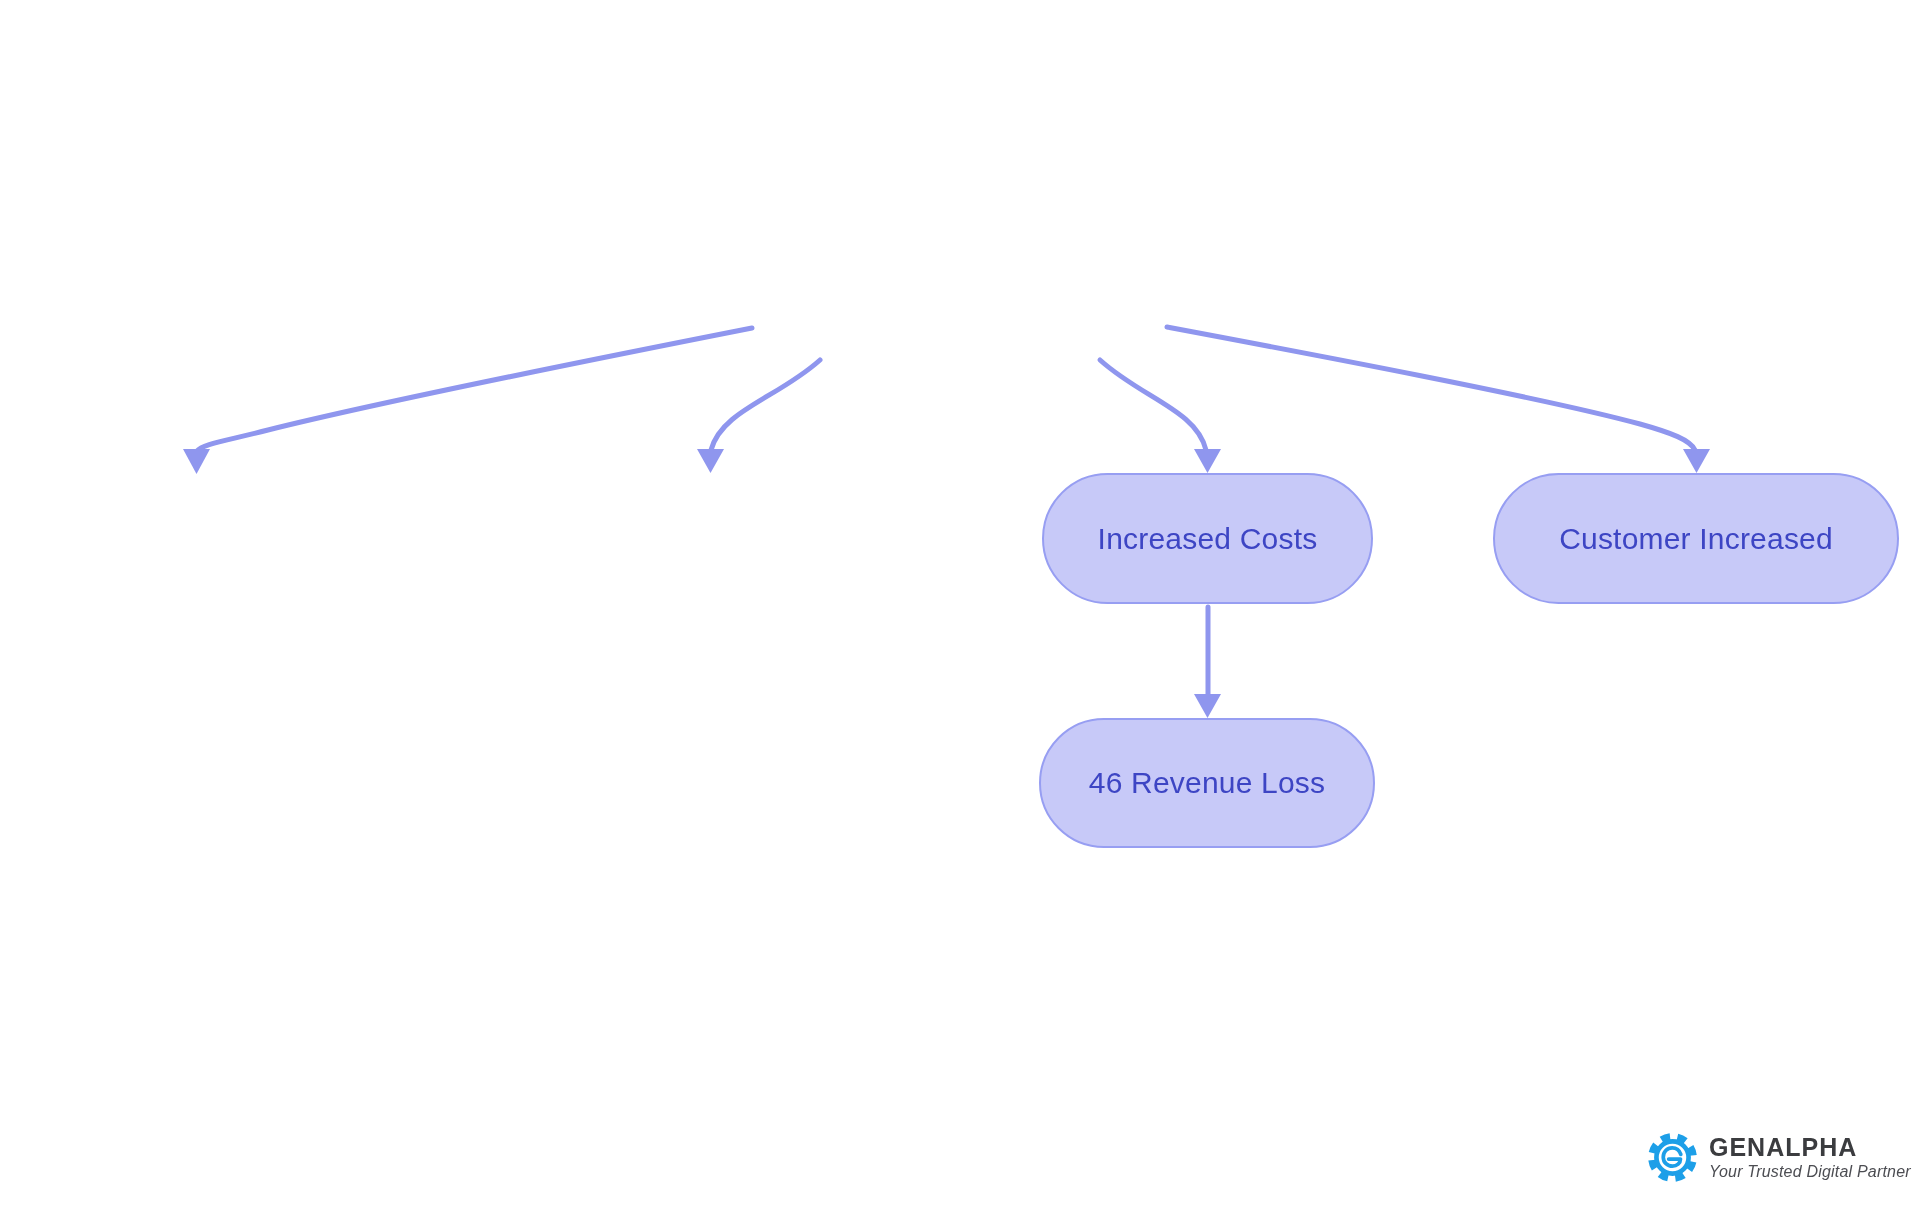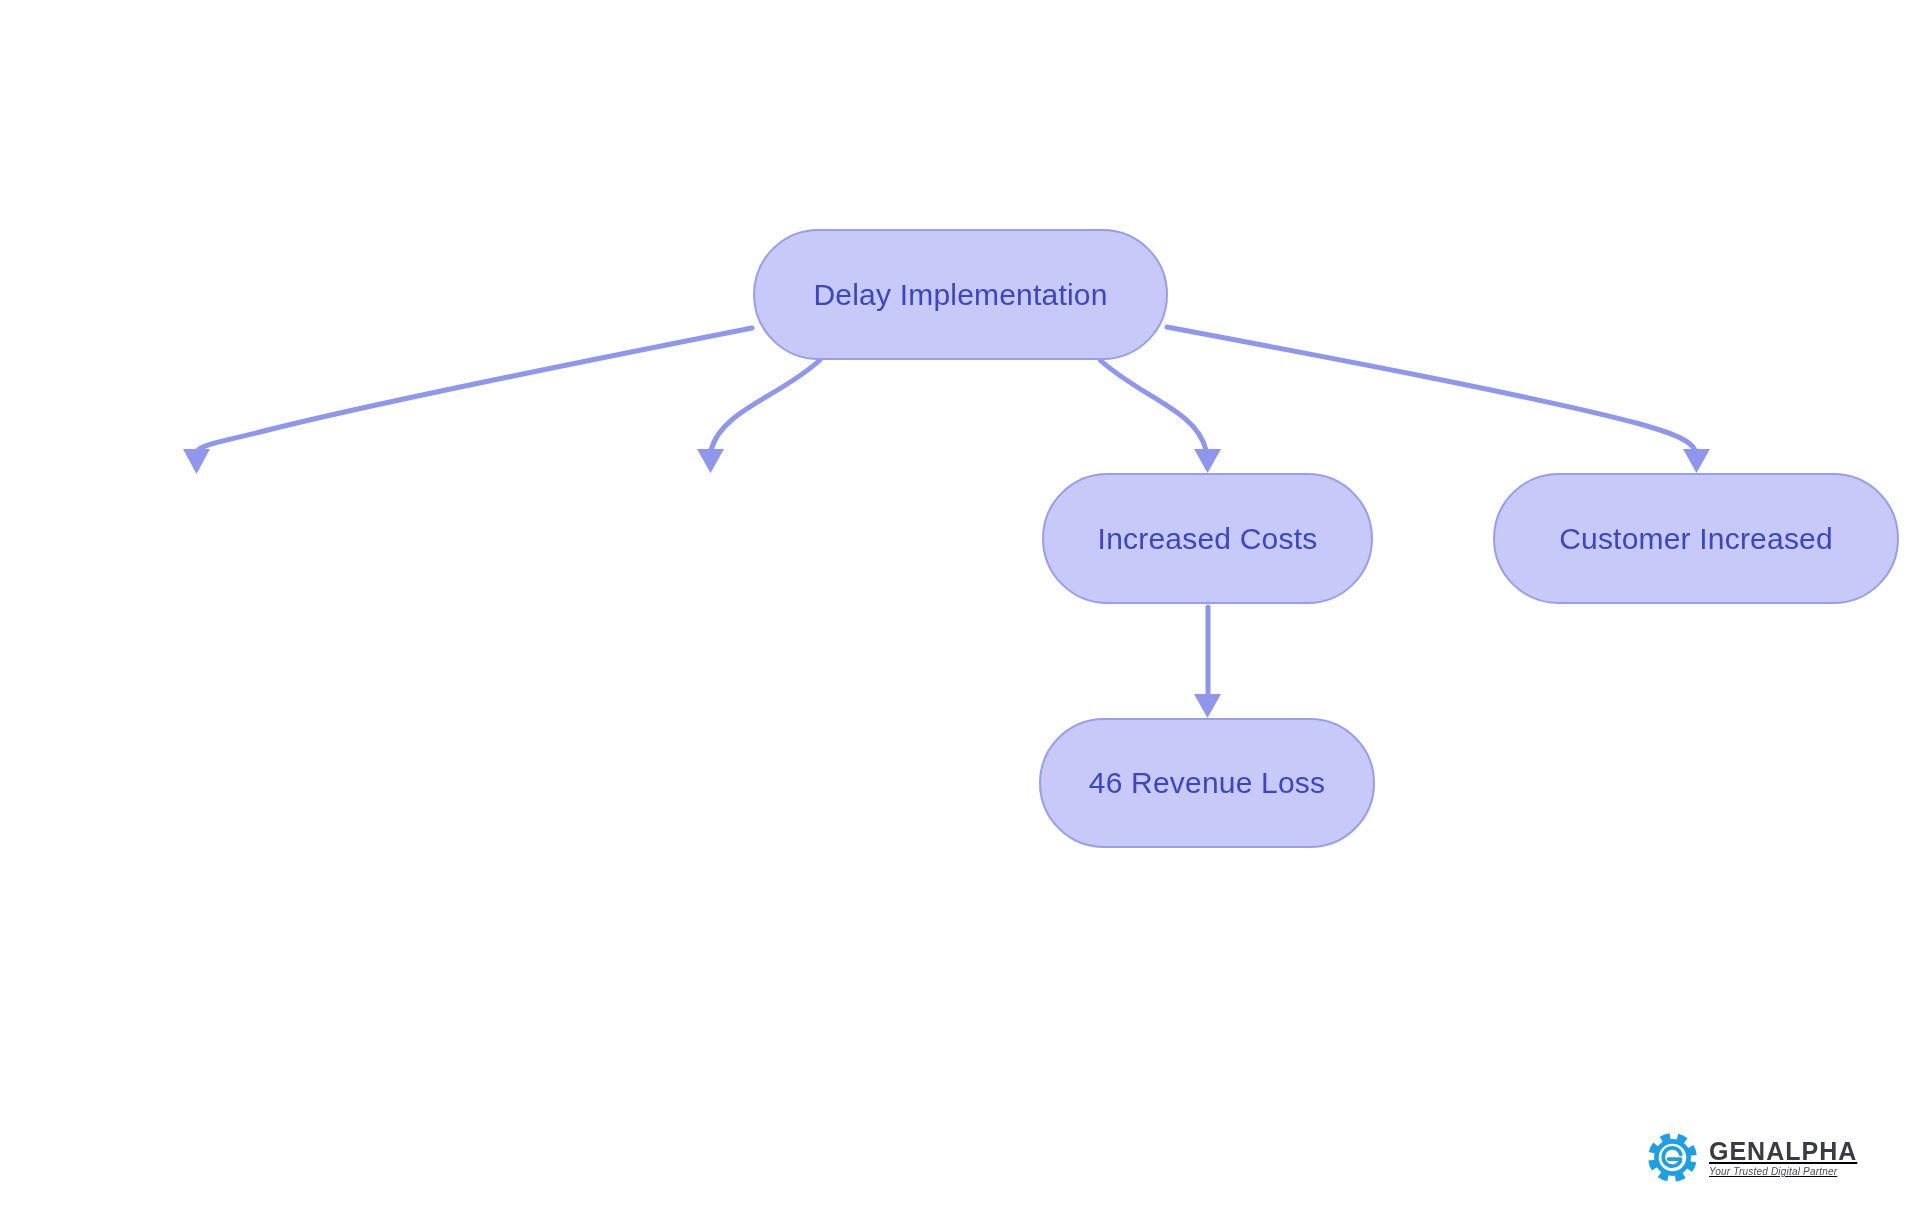--- a/index.html
+++ b/index.html
@@ -56,42 +56,41 @@
   #node-costs      {left:1042px; top:473px; width:331px; height:131px;text-align:center;}
   #node-discontent {left:1493px; top:473px; width:406px; height:131px;}
   #node-revenue    {left:1039px; top:718px; width:336px; height:130px;}
 
   .footer-logo{
     position:absolute;
     left:1645px;
     top:1130px;
     display:flex;
     align-items:center;
-    text-decoration:underline;
   }
   .footer-logo .gear{
     width:55px;
     height:55px;
     flex:0 0 auto;
   }
   .footer-text{
     margin-left:9px;
     display:flex;
     flex-direction:column;
     justify-content:center;
   }
   .brand-name{
     font-size:25px;
     font-weight:800;
     letter-spacing:1px;
     color:var(--brand-color);
     line-height:1.1;
   }
   .brand-tagline{
-    font-size:10px;
+    font-size:16px;
     font-style:italic;
     color:var(--tagline-color);
     margin-top:1px;
     letter-spacing:0.2px;
   }
 </style>
 </head>
 <body>
 
 <div class="canvas">
@@ -107,23 +106,20 @@
     <path class="edge-line" d="M1100 360 C1142 398 1196 410 1206 450"></path>
     <polygon class="edge-arrow" points="1194,449 1221,449 1207.5,473"></polygon>
 
     <path class="edge-line" d="M1167 327 C1300 352 1545 398 1640 424 C1672 433 1690 440 1695 450"></path>
     <polygon class="edge-arrow" points="1683,449 1710,449 1696.5,473"></polygon>
 
     <path class="edge-line" d="M1208 607 L1208 694"></path>
     <polygon class="edge-arrow" points="1194,694 1221,694 1207.5,718"></polygon>
   </svg>
 
-  <div class="node" id="node-delay">
-    <span>Delay Implementation</span>
-  </div>
 
 
 
   <div class="node" id="node-costs">
     <span>Increased Costs</span>
   </div>
 
   <div class="node" id="node-discontent">
     <span>Customer Increased</span>
   </div>

